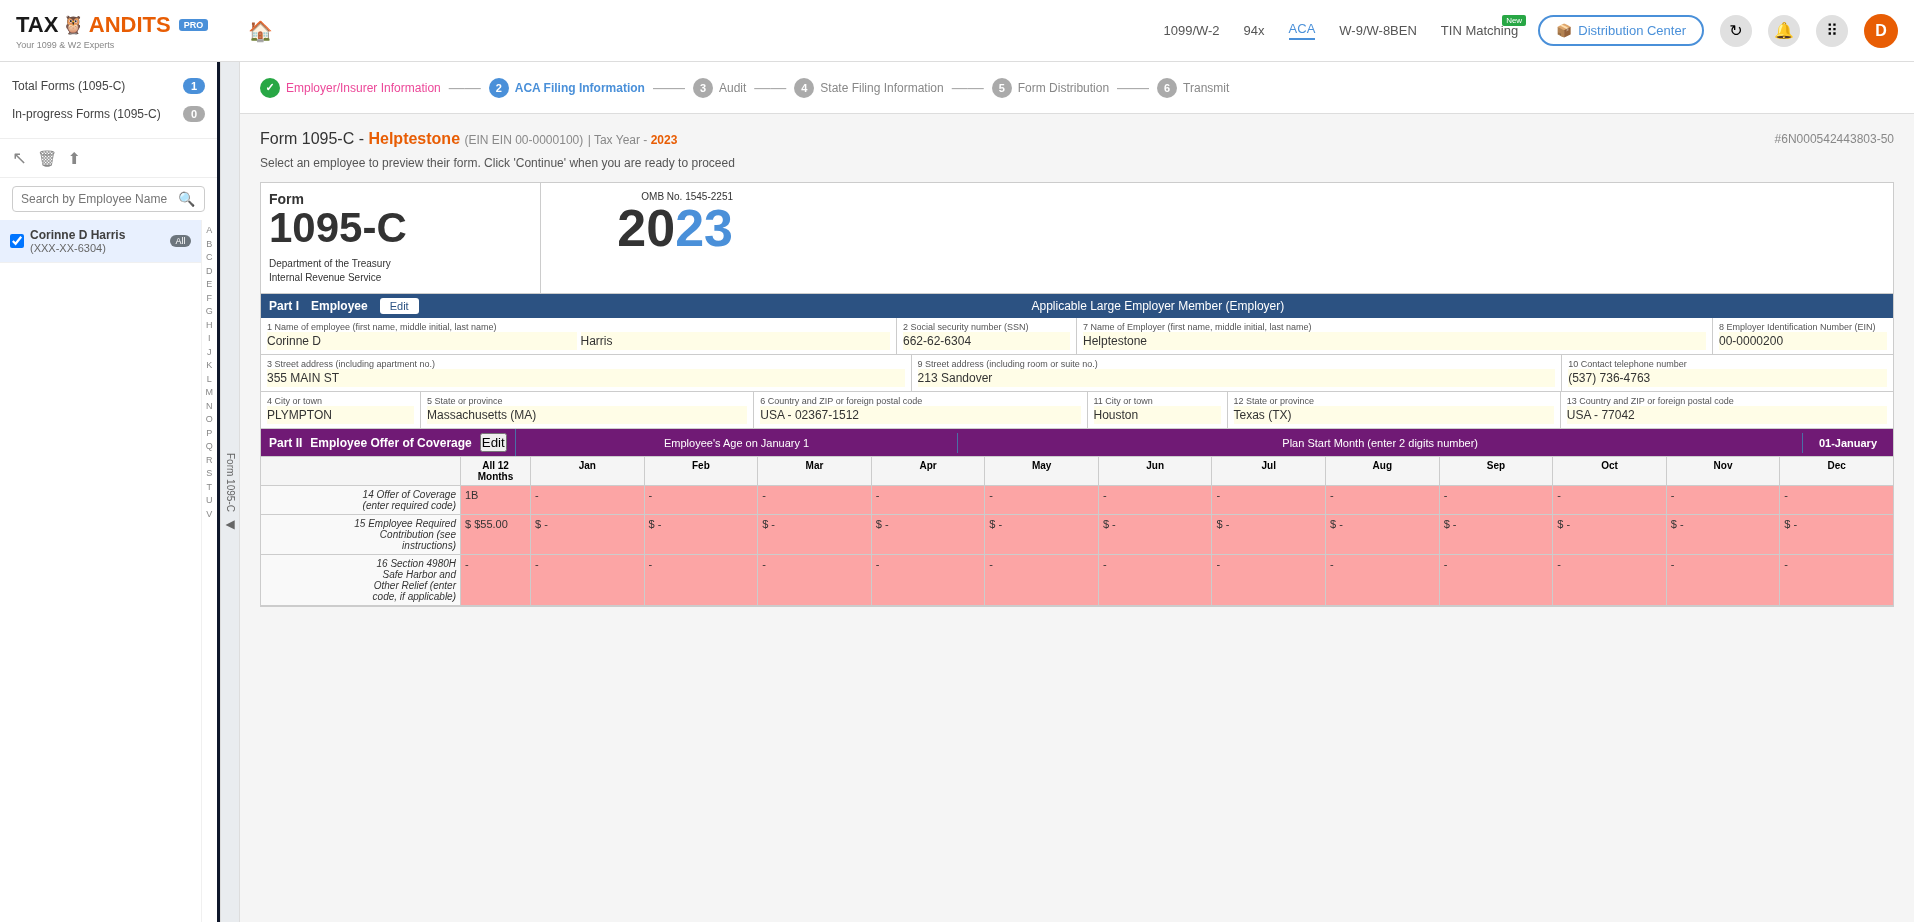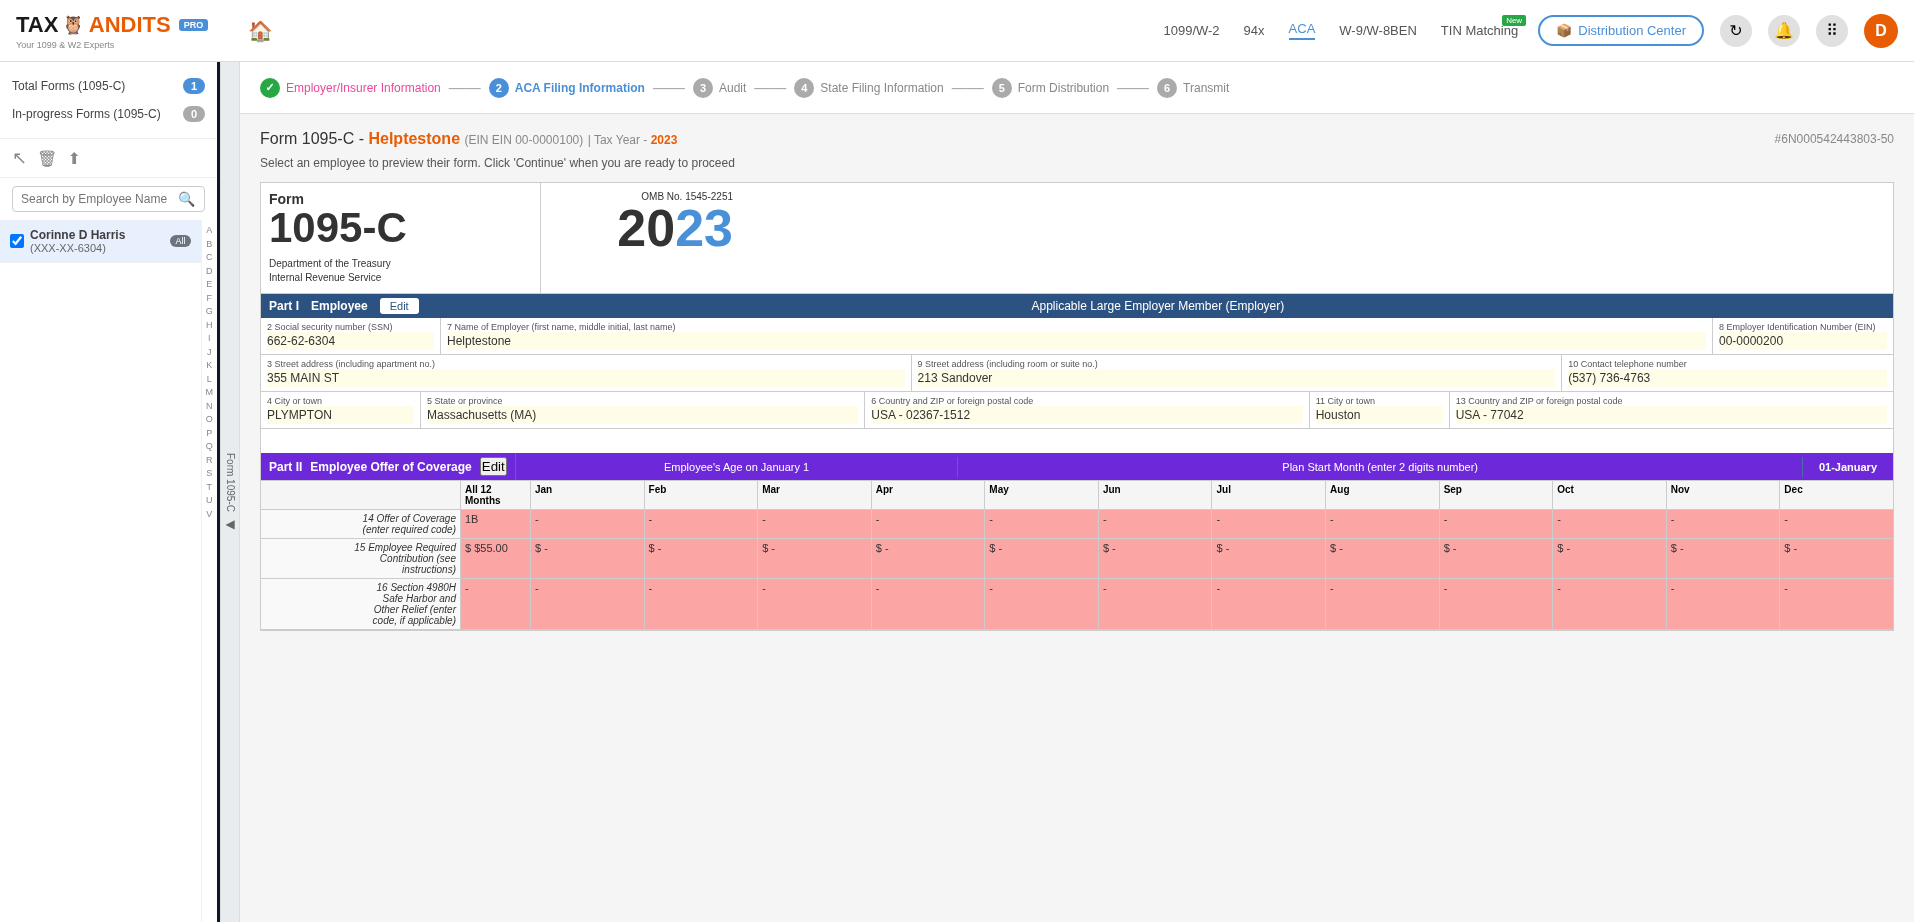--- a/index.html
+++ b/index.html
@@ -191,21 +191,21 @@
       font-size: 12px; color: #333; padding: 2px 0;
       background: #fffde7; min-height: 18px; display: block;
     }
 
     .months-header {
       display: flex; border-bottom: 1px solid #ccc; font-size: 10px;
       background: #f5f5f5;
     }
     .month-cell {
       border-right: 1px solid #ccc; padding: 3px 4px;
-      flex: 1; font-weight: bold;
+      text-align: center; flex: 1; font-weight: bold;
     }
     .month-cell:first-child { width: 200px; flex: none; text-align: left; }
     .month-cell.all12 { width: 70px; flex: none; }
 
     .data-row {
       display: flex; border-bottom: 1px solid #ccc;
     }
     .data-cell {
       border-right: 1px solid #ccc; padding: 3px 4px; 
       flex: 1; font-size: 11px; color: #333; background: #fca5a5;
@@ -414,20 +414,27 @@
         </div>
 
         <div class="part-header">
           <span>Part I</span>
           <span>Employee</span>
           <button class="edit-btn">Edit</button>
           <span style="flex:1; text-align:center; font-weight:normal;">Applicable Large Employer Member (Employer)</span>
         </div>
 
         <div class="form-row">
+          <div class="form-cell" style="flex:2;">
+            <div class="cell-label">1 Name of employee (first name, middle initial, last name)</div>
+            <div style="display:flex; gap:4px;">
+              <span class="cell-value" style="flex:1;">Corinne D</span>
+              <span class="cell-value" style="flex:1;">Harris</span>
+            </div>
+          </div>
           <div class="form-cell" style="width:180px; flex:none;">
             <div class="cell-label">2 Social security number (SSN)</div>
             <span class="cell-value">662-62-6304</span>
           </div>
           <div class="form-cell" style="flex:2;">
             <div class="cell-label">7 Name of Employer (first name, middle initial, last name)</div>
             <span class="cell-value">Helptestone</span>
           </div>
           <div class="form-cell" style="width:180px; flex:none;">
             <div class="cell-label">8 Employer Identification Number (EIN)</div>
@@ -461,26 +468,30 @@
           </div>
           <div class="form-cell" style="flex:1;">
             <div class="cell-label">6 Country and ZIP or foreign postal code</div>
             <span class="cell-value">USA - 02367-1512</span>
           </div>
           <div class="form-cell" style="width:140px; flex:none;">
             <div class="cell-label">11 City or town</div>
             <span class="cell-value">Houston</span>
           </div>
           <div class="form-cell" style="flex:1;">
+            <div class="cell-label">12 State or province</div>
+            <span class="cell-value">Texas (TX)</span>
+          </div>
+          <div class="form-cell" style="flex:1;">
             <div class="cell-label">13 Country and ZIP or foreign postal code</div>
             <span class="cell-value">USA - 77042</span>
           </div>
         </div>
 
-        <div style="display:flex; background:#6d28d9; color:#fff; align-items:center; border-bottom:1px solid #ccc;margin-top:24px;">
+        <div style="display:flex; background:#701a75; color:#fff; align-items:center; border-bottom:1px solid #ccc;">
           <div style="padding:4px 8px; font-weight:bold; font-size:12px; display:flex; align-items:center; gap:8px; border-right:1px solid #4a6fa5;">
             <span>Part II</span>
             <span>Employee Offer of Coverage</span>
             <button class="edit-btn">Edit</button>
           </div>
           <div style="padding:4px 20px; font-size:11px; border-right:1px solid #4a6fa5; flex:1; text-align:center;">Employee's Age on January 1</div>
           <div style="padding:4px 20px; font-size:11px; border-right:1px solid #4a6fa5; flex:2; text-align:center;">Plan Start Month (enter 2 digits number)</div>
           <div style="padding:4px 16px; font-size:11px; font-weight:bold;">01-January</div>
         </div>
 

